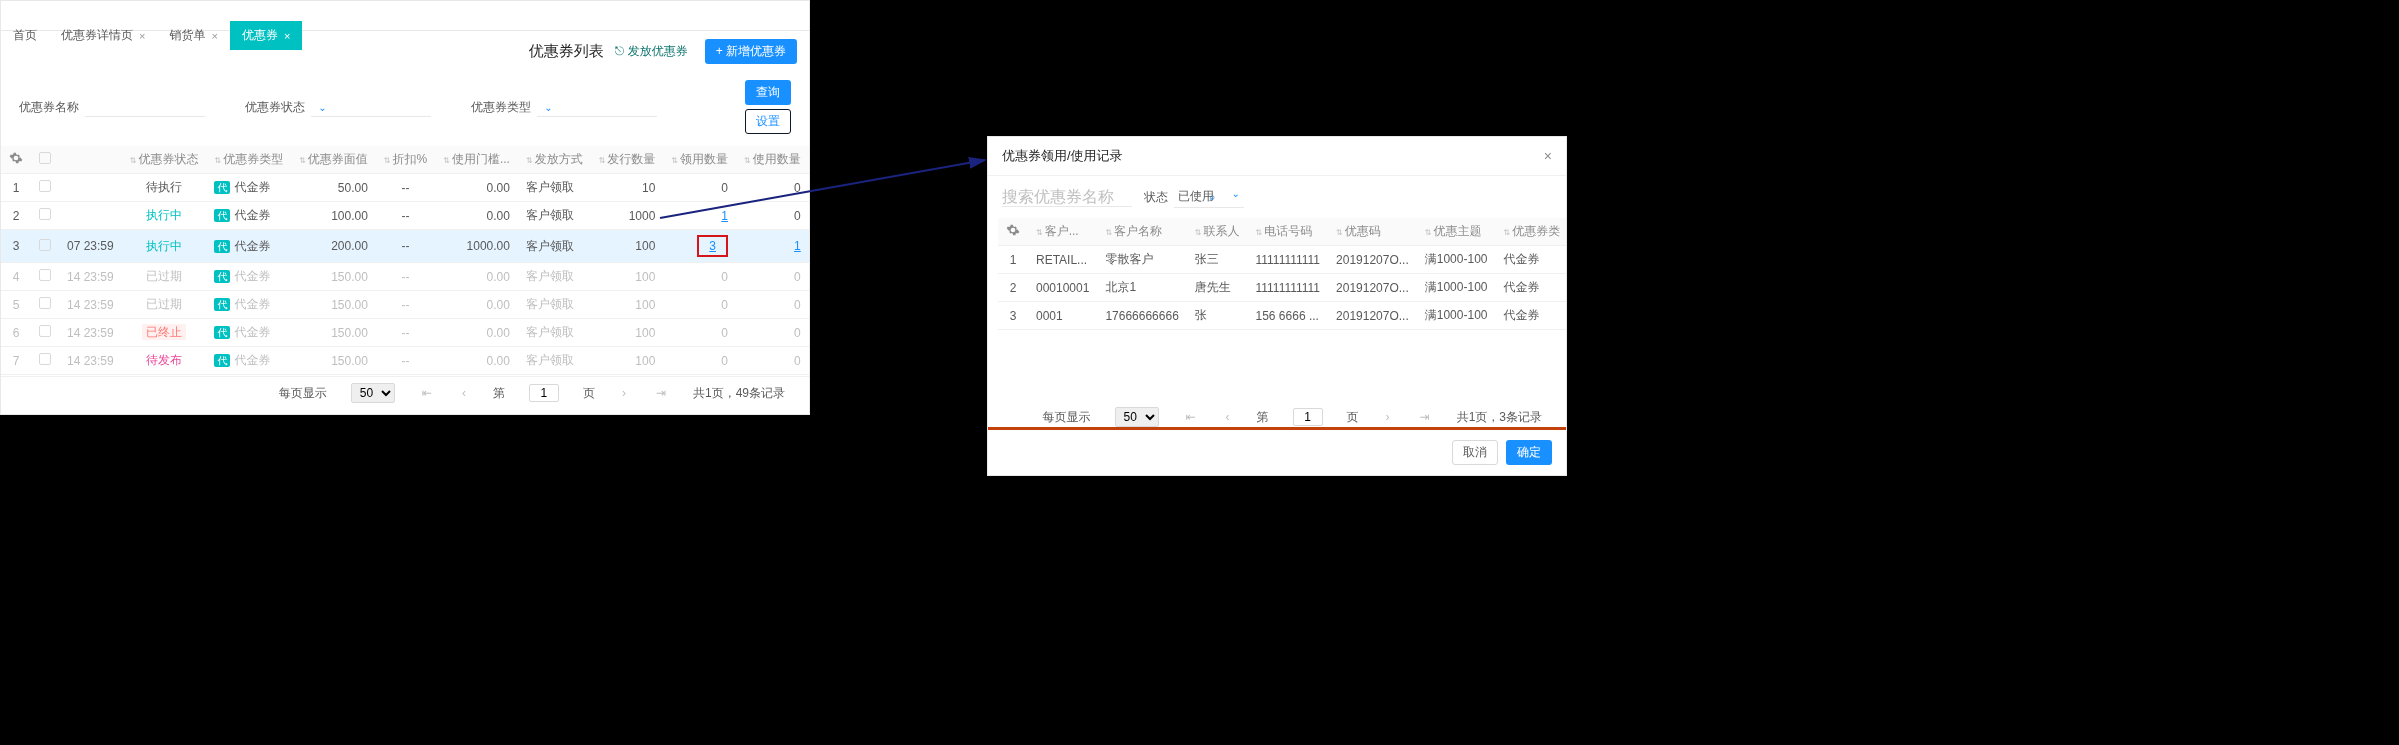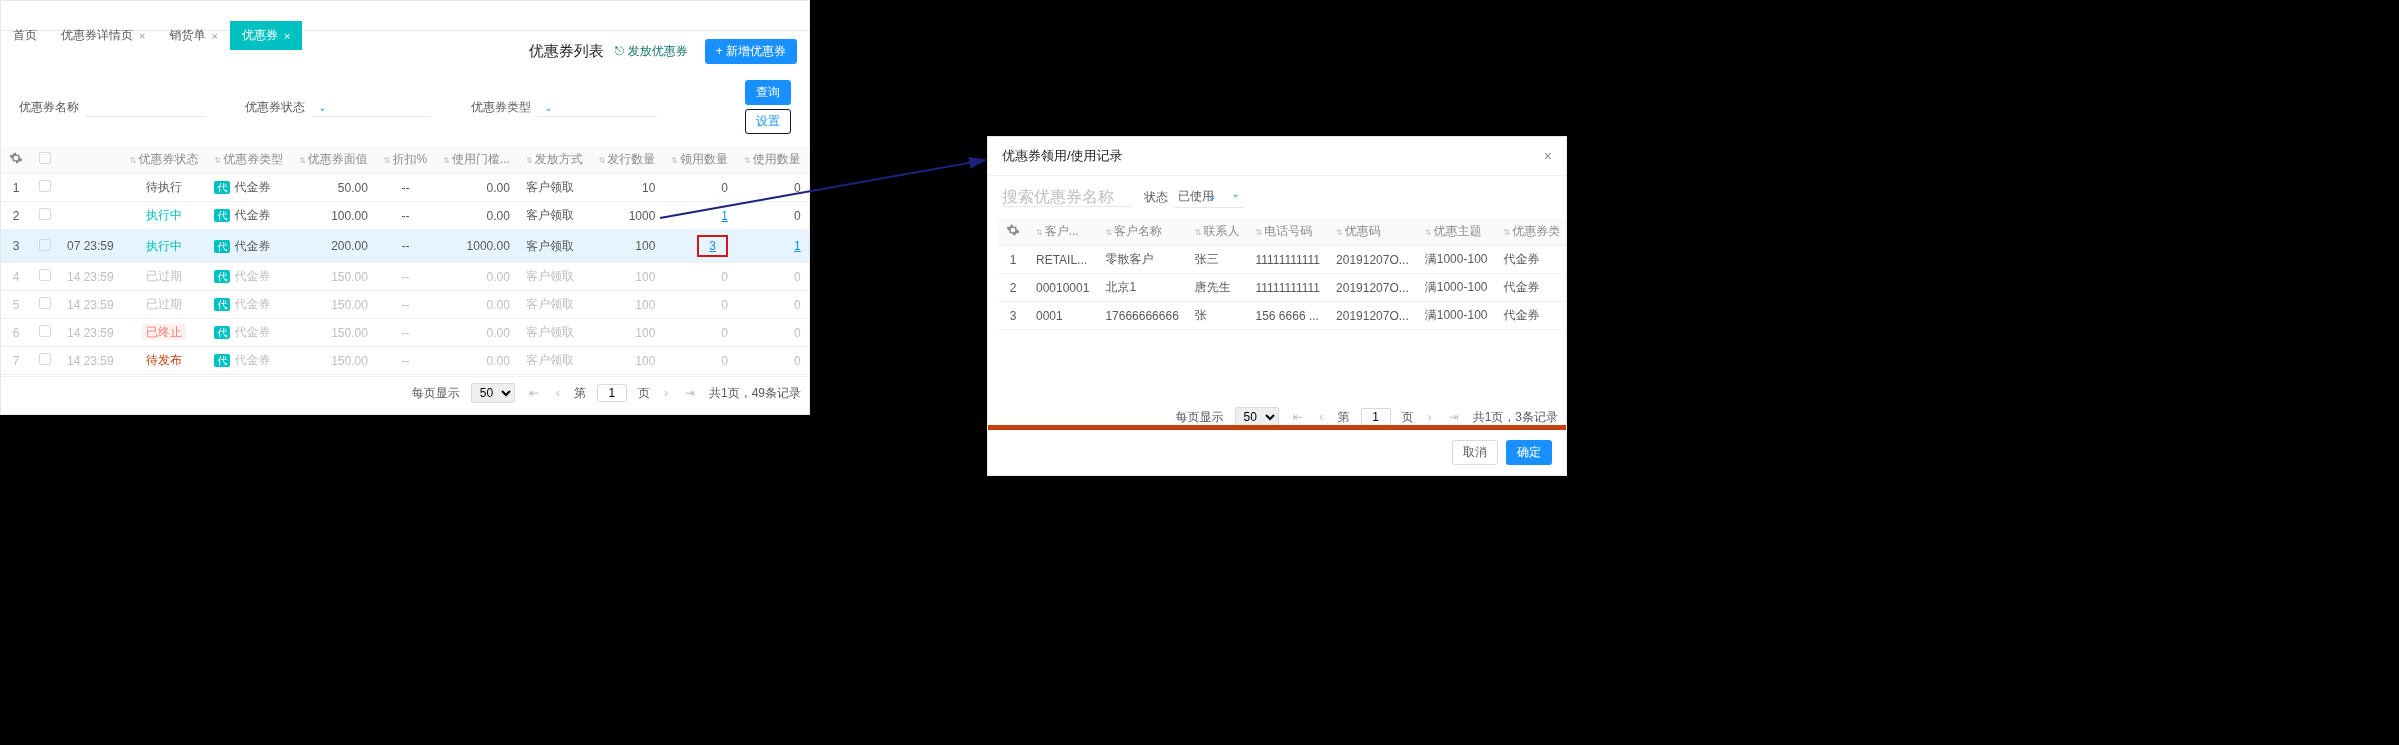--- a/index.html
+++ b/index.html
@@ -43,45 +43,45 @@
 th .sort { font-size: 8px; color: #bfbfbf; margin-right: 2px; }
 td.num { text-align: right; }
 td.center, th.center { text-align: center; }
 .checkbox { width: 12px; height: 12px; border: 1px solid #d9d9d9; display: inline-block; border-radius: 2px; }
 .gear-icon { width: 14px; height: 14px; }
 .status-badge { font-size: 12px; }
 .status-pending { color: #595959; }
 .status-running { color: #00c1c1; }
 .status-expired { color: #bfbfbf; }
 .status-stopped { color: #ff7875; background: #fff1f0; padding: 1px 4px; border-radius: 2px; }
-.status-draft { color: #c2410c; }
+.status-draft { color: #ec4899; }
 .type-badge { background: #00c1c1; color: #fff; font-size: 10px; padding: 1px 3px; border-radius: 2px; margin-right: 4px; }
 .row-highlight { background: #e6f4ff; }
 .row-disabled td { color: #bfbfbf; }
 .link-cell { color: #1890ff; text-decoration: underline; cursor: pointer; }
 .red-box { border: 2px solid #d4161b; padding: 2px 10px; display: inline-block; }
 
 
-.pagination { display: flex; justify-content: flex-end; align-items: center; padding: 6px 8px; gap: 11px; font-size: 12px; color: #595959; border-top: 1px solid #f0f0f0; }
+.pagination { display: flex; justify-content: flex-end; align-items: center; padding: 6px 24px; gap: 24px; font-size: 12px; color: #595959; border-top: 1px solid #f0f0f0; }
 .page-input { width: 30px; text-align: center; border: 1px solid #d9d9d9; border-radius: 2px; padding: 1px; font-size: 12px; }
 .page-select { border: 1px solid #d9d9d9; border-radius: 2px; padding: 1px 4px; font-size: 12px; }
 .pag-btn { color: #bfbfbf; cursor: pointer; padding: 0 3px; }
 
 
 .modal-header { display: flex; justify-content: space-between; align-items: center; padding: 10px 14px; border-bottom: 1px solid #f0f0f0; }
 .modal-title { font-size: 13px; color: #262626; }
 .close-x { font-size: 14px; color: #8c8c8c; cursor: pointer; }
 .modal-filter { display: flex; align-items: center; padding: 10px 14px; gap: 12px; }
 .search-box { display: flex; align-items: center; border-bottom: 1px solid #e8e8e8; width: 130px; }
 .search-box input { border: none; outline: none; font-size: 16px; flex: 1; color: #be185d; }
 .search-box input::placeholder { color: #bfbfbf; }
 .search-icon { color: #1890ff; font-size: 12px; }
 .status-sel { display: flex; align-items: center; gap: 6px; font-size: 12px; color: #595959; }
 .status-sel .val { border-bottom: 1px solid #e8e8e8; padding: 2px 30px 2px 4px; position: relative; }
-.modal-footer { display: flex; justify-content: flex-end; gap: 8px; padding: 10px 14px; border-top: 5px solid #c2410c; position: absolute; bottom: 0; left: 0; right: 0; }
+.modal-footer { display: flex; justify-content: flex-end; gap: 8px; padding: 10px 14px; border-top: 3px solid #c2410c; position: absolute; bottom: 0; left: 0; right: 0; }
 
 
 .arrow-svg { position: absolute; left: 650px; top: 150px; width: 360px; height: 80px; pointer-events: none; }
 
 .gear-svg { fill: #8c8c8c; }
 </style>
 </head>
 <body>
 
 <div class="panel left-panel">

